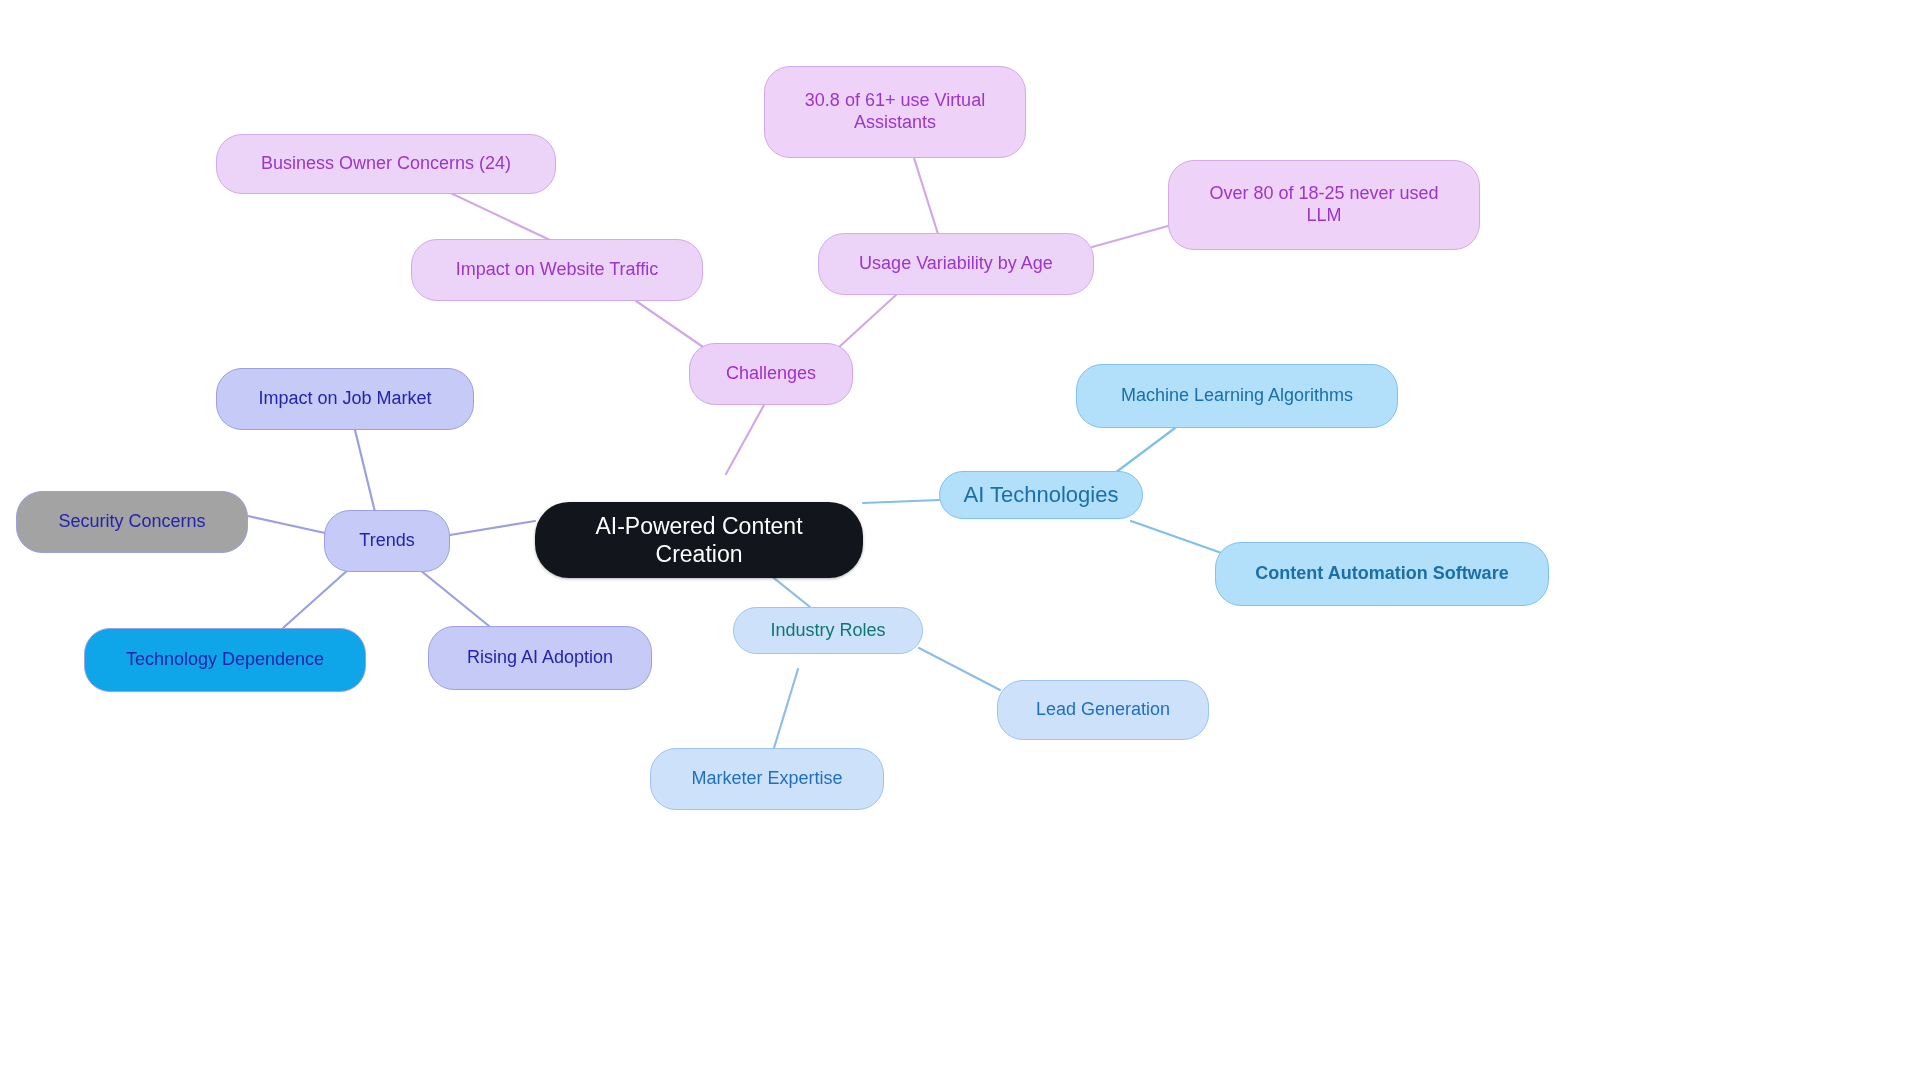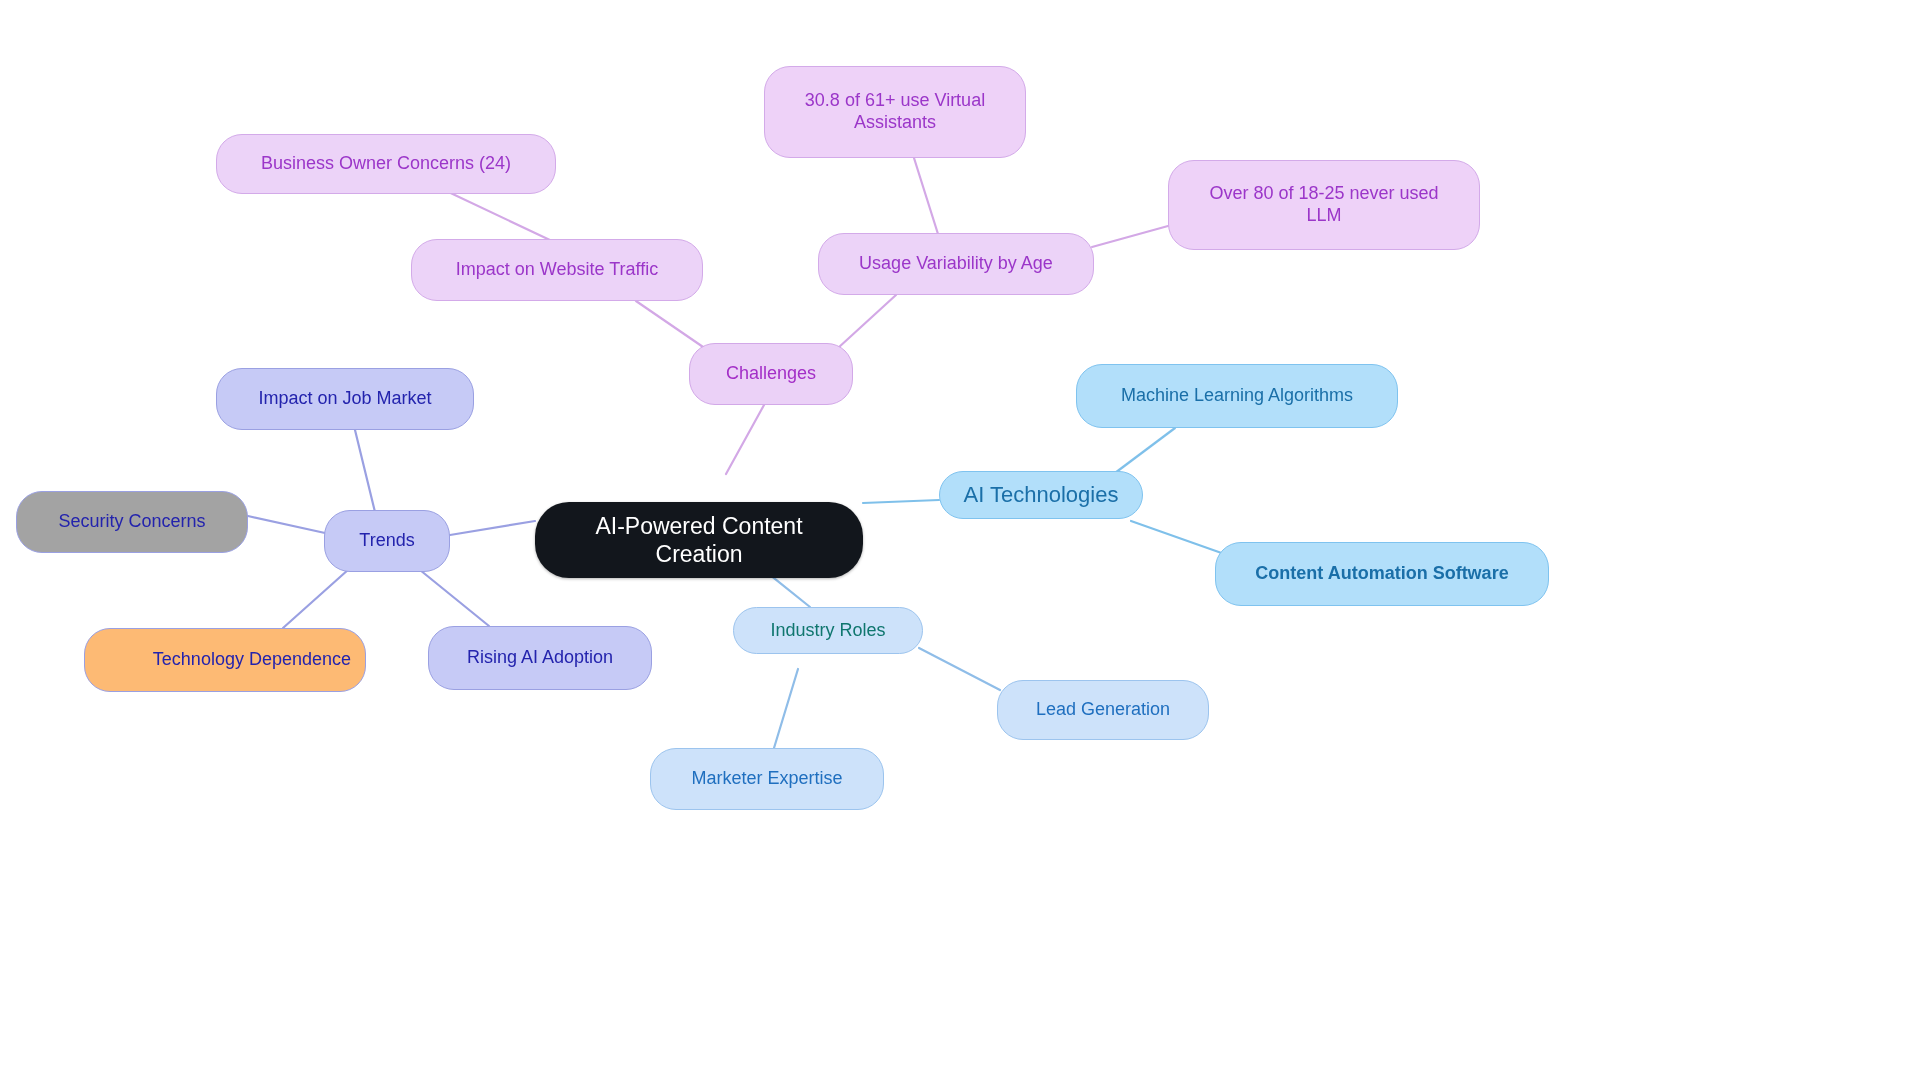--- a/index.html
+++ b/index.html
@@ -104,21 +104,21 @@
       </div>
       <div class="node" style="left: 324px; top: 510px; width: 126px; height: 62px; background: rgb(198, 202, 246); color: rgb(35, 35, 173); border-color: rgb(154, 160, 226); font-size: 18px;">
         <span class="node-label">Trends</span>
       </div>
       <div class="node" style="left: 216px; top: 368px; width: 258px; height: 62px; background: rgb(198, 202, 246); color: rgb(35, 35, 173); border-color: rgb(154, 160, 226); font-size: 18px;">
         <span class="node-label">Impact on Job Market</span>
       </div>
       <div class="node" style="left: 16px; top: 478px; width: 232px; height: 62px; background: #a3a3a3; color: rgb(35, 35, 173); border-color: rgb(154, 160, 226); font-size: 18px; margin-top: 13px;">
         <span class="node-label">Security Concerns</span>
       </div>
-      <div class="node" style="left: 84px; top: 628px; width: 282px; height: 64px; background: #fdba74; color: rgb(35, 35, 173); border-color: rgb(154, 160, 226); font-size: 18px; justify-content: flex-end;">
+      <div class="node" style="left: 84px; top: 628px; width: 282px; height: 64px; background: #0ea5e9; color: rgb(35, 35, 173); border-color: rgb(154, 160, 226); font-size: 18px;">
         <span class="node-label">Technology Dependence</span>
       </div>
       <div class="node" style="left: 428px; top: 626px; width: 224px; height: 64px; background: rgb(198, 202, 246); color: rgb(35, 35, 173); border-color: rgb(154, 160, 226); font-size: 18px;">
         <span class="node-label">Rising AI Adoption</span>
       </div>
       <div class="node" style="left: 939px; top: 471px; width: 204px; height: 48px; background: rgb(178, 223, 250); color: rgb(26, 111, 168); border-color: rgb(127, 195, 239); font-size: 22px;">
         <span class="node-label">AI Technologies</span>
       </div>
       <div class="node" style="left: 1076px; top: 364px; width: 322px; height: 64px; background: rgb(178, 223, 250); color: rgb(26, 111, 168); border-color: rgb(127, 195, 239); font-size: 18px;">
         <span class="node-label">Machine Learning Algorithms</span>

